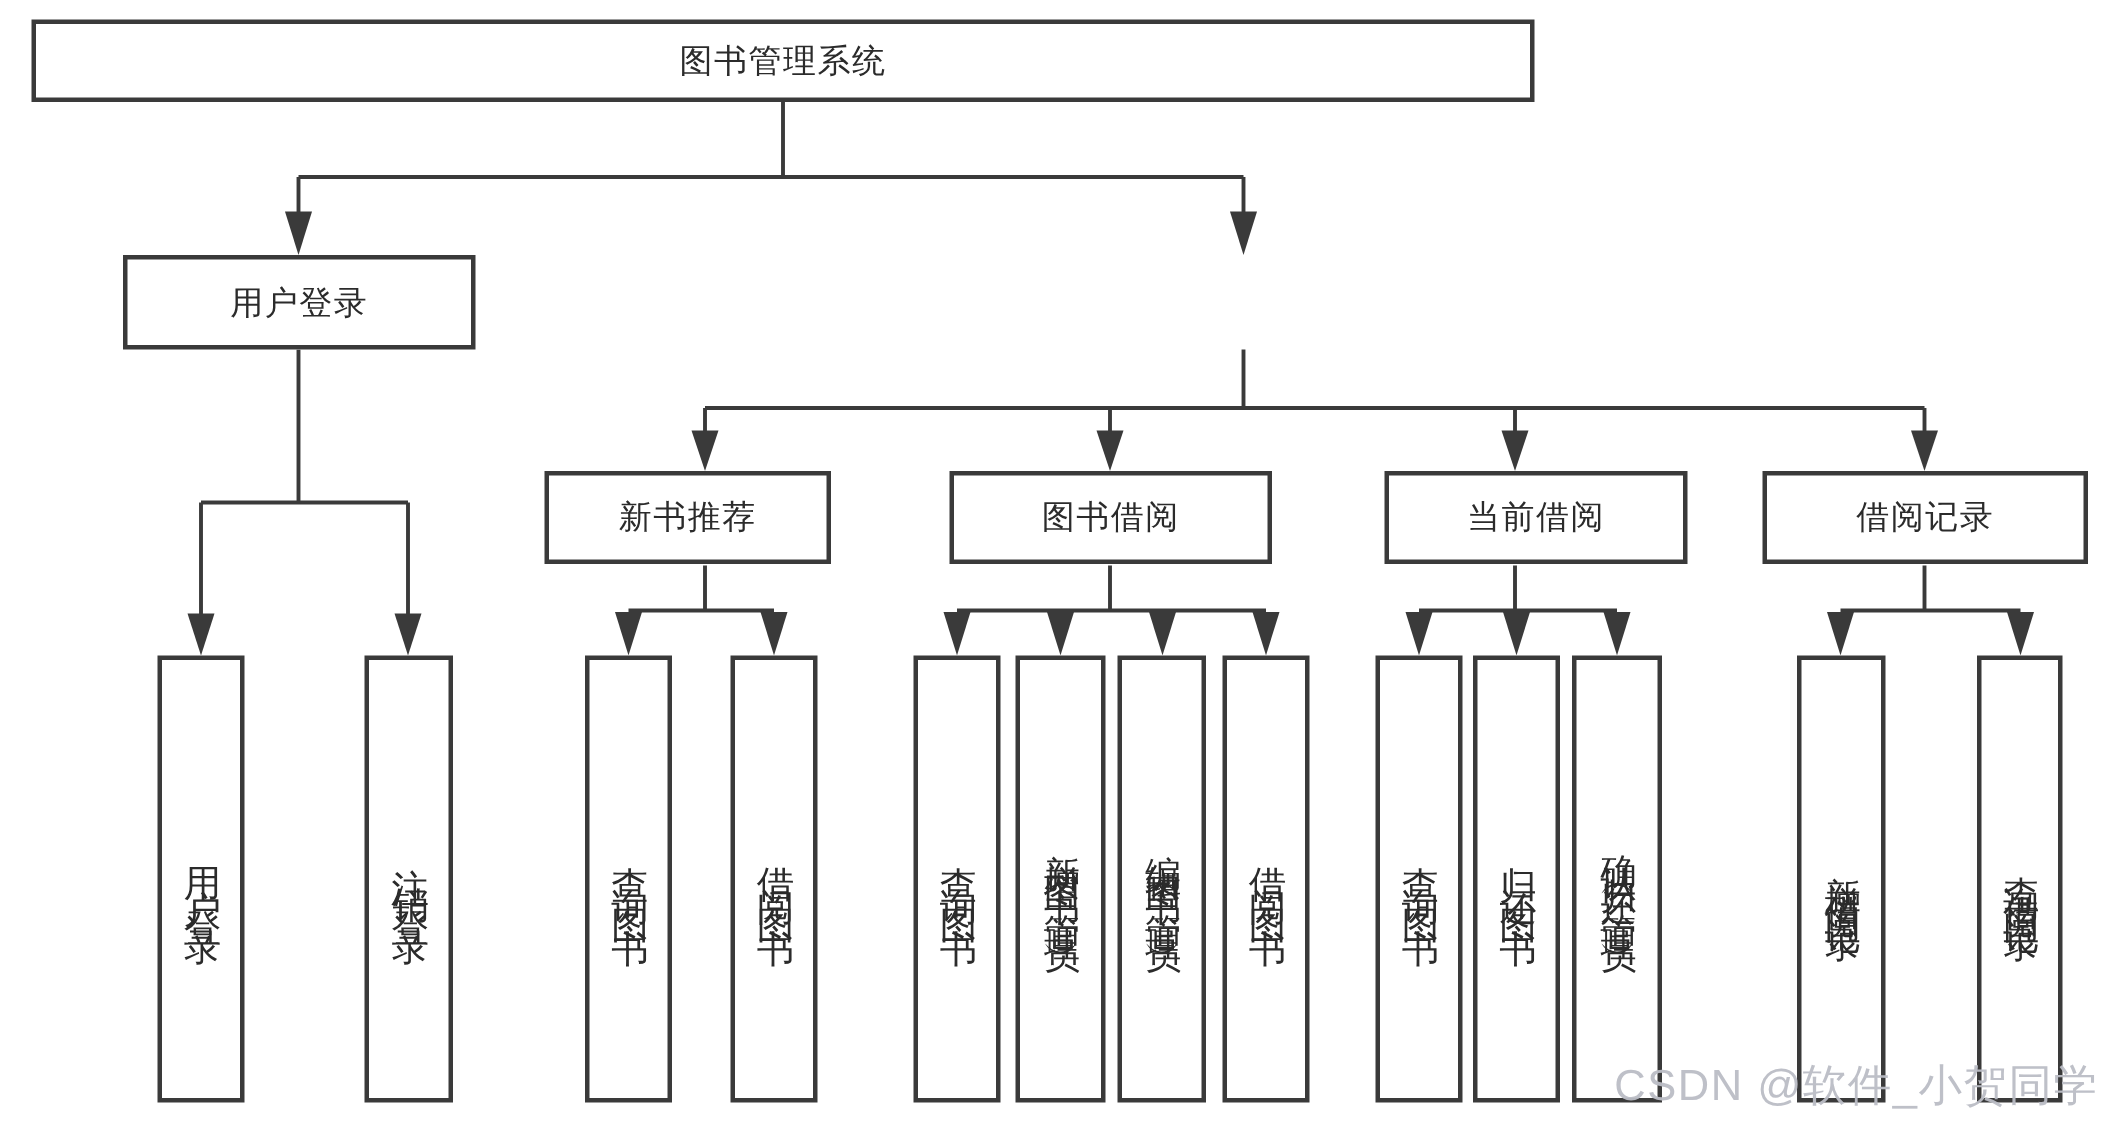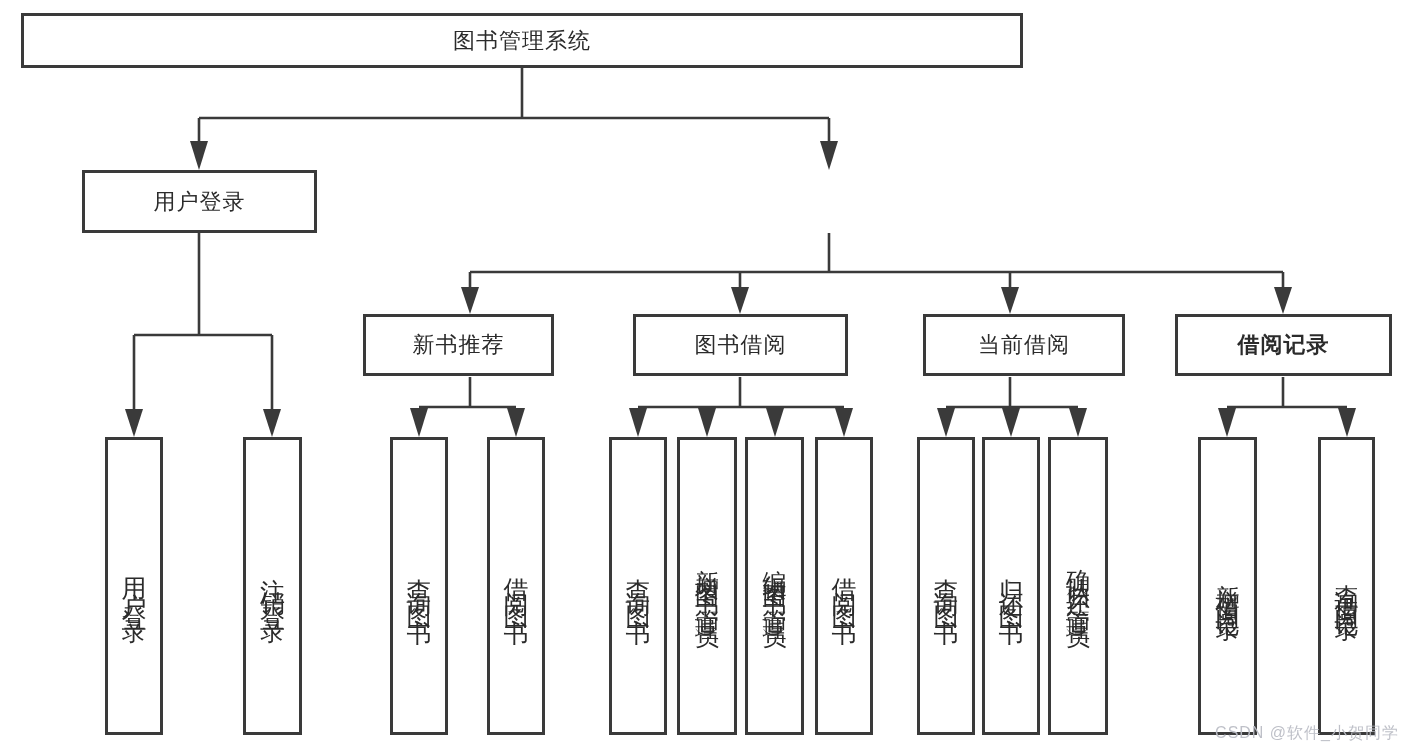--- a/index.html
+++ b/index.html
@@ -44,21 +44,21 @@
     font-size: 25px;
     letter-spacing: 14px;
     line-height: 1;
   }
   .vnode.len6 span { font-size: 24px; letter-spacing: 7px; }
   .vnode.len8 span { font-size: 24px; letter-spacing: 8px; }
   #watermark {
     position: absolute;
     right: 6px;
     bottom: 3px;
-    font-size: 16px;
+    font-size: 29px;
     color: rgba(187, 189, 197, 0.95);
     letter-spacing: 1px;
     z-index: 2;
     white-space: nowrap;
   }
 </style>
 </head>
 <body>
 
 <div id="canvas">
@@ -135,21 +135,21 @@
 
   <div class="node hnode" style="left:363px; top:314px; width:191px; height:62px;">
     <span>新书推荐</span>
   </div>
   <div class="node hnode" style="left:633px; top:314px; width:215px; height:62px;">
     <span>图书借阅</span>
   </div>
   <div class="node hnode" style="left:903px; top:314px; width:202px; height:62px;margin-left:20px;">
     <span>当前借阅</span>
   </div>
-  <div class="node hnode" style="left:1175px; top:314px; width:217px; height:62px;font-weight:bold;">
+  <div class="node hnode" style="left:1175px; top:314px; width:217px; height:62px;">
     <span>借阅记录</span>
   </div>
 
   <div class="node vnode" style="left:105px; top:437px; width:58px; height:298px;">
     <span>用户登录</span>
   </div>
   <div class="node vnode" style="left:243px; top:437px; width:59px; height:298px;">
     <span>注销登录</span>
   </div>
 

